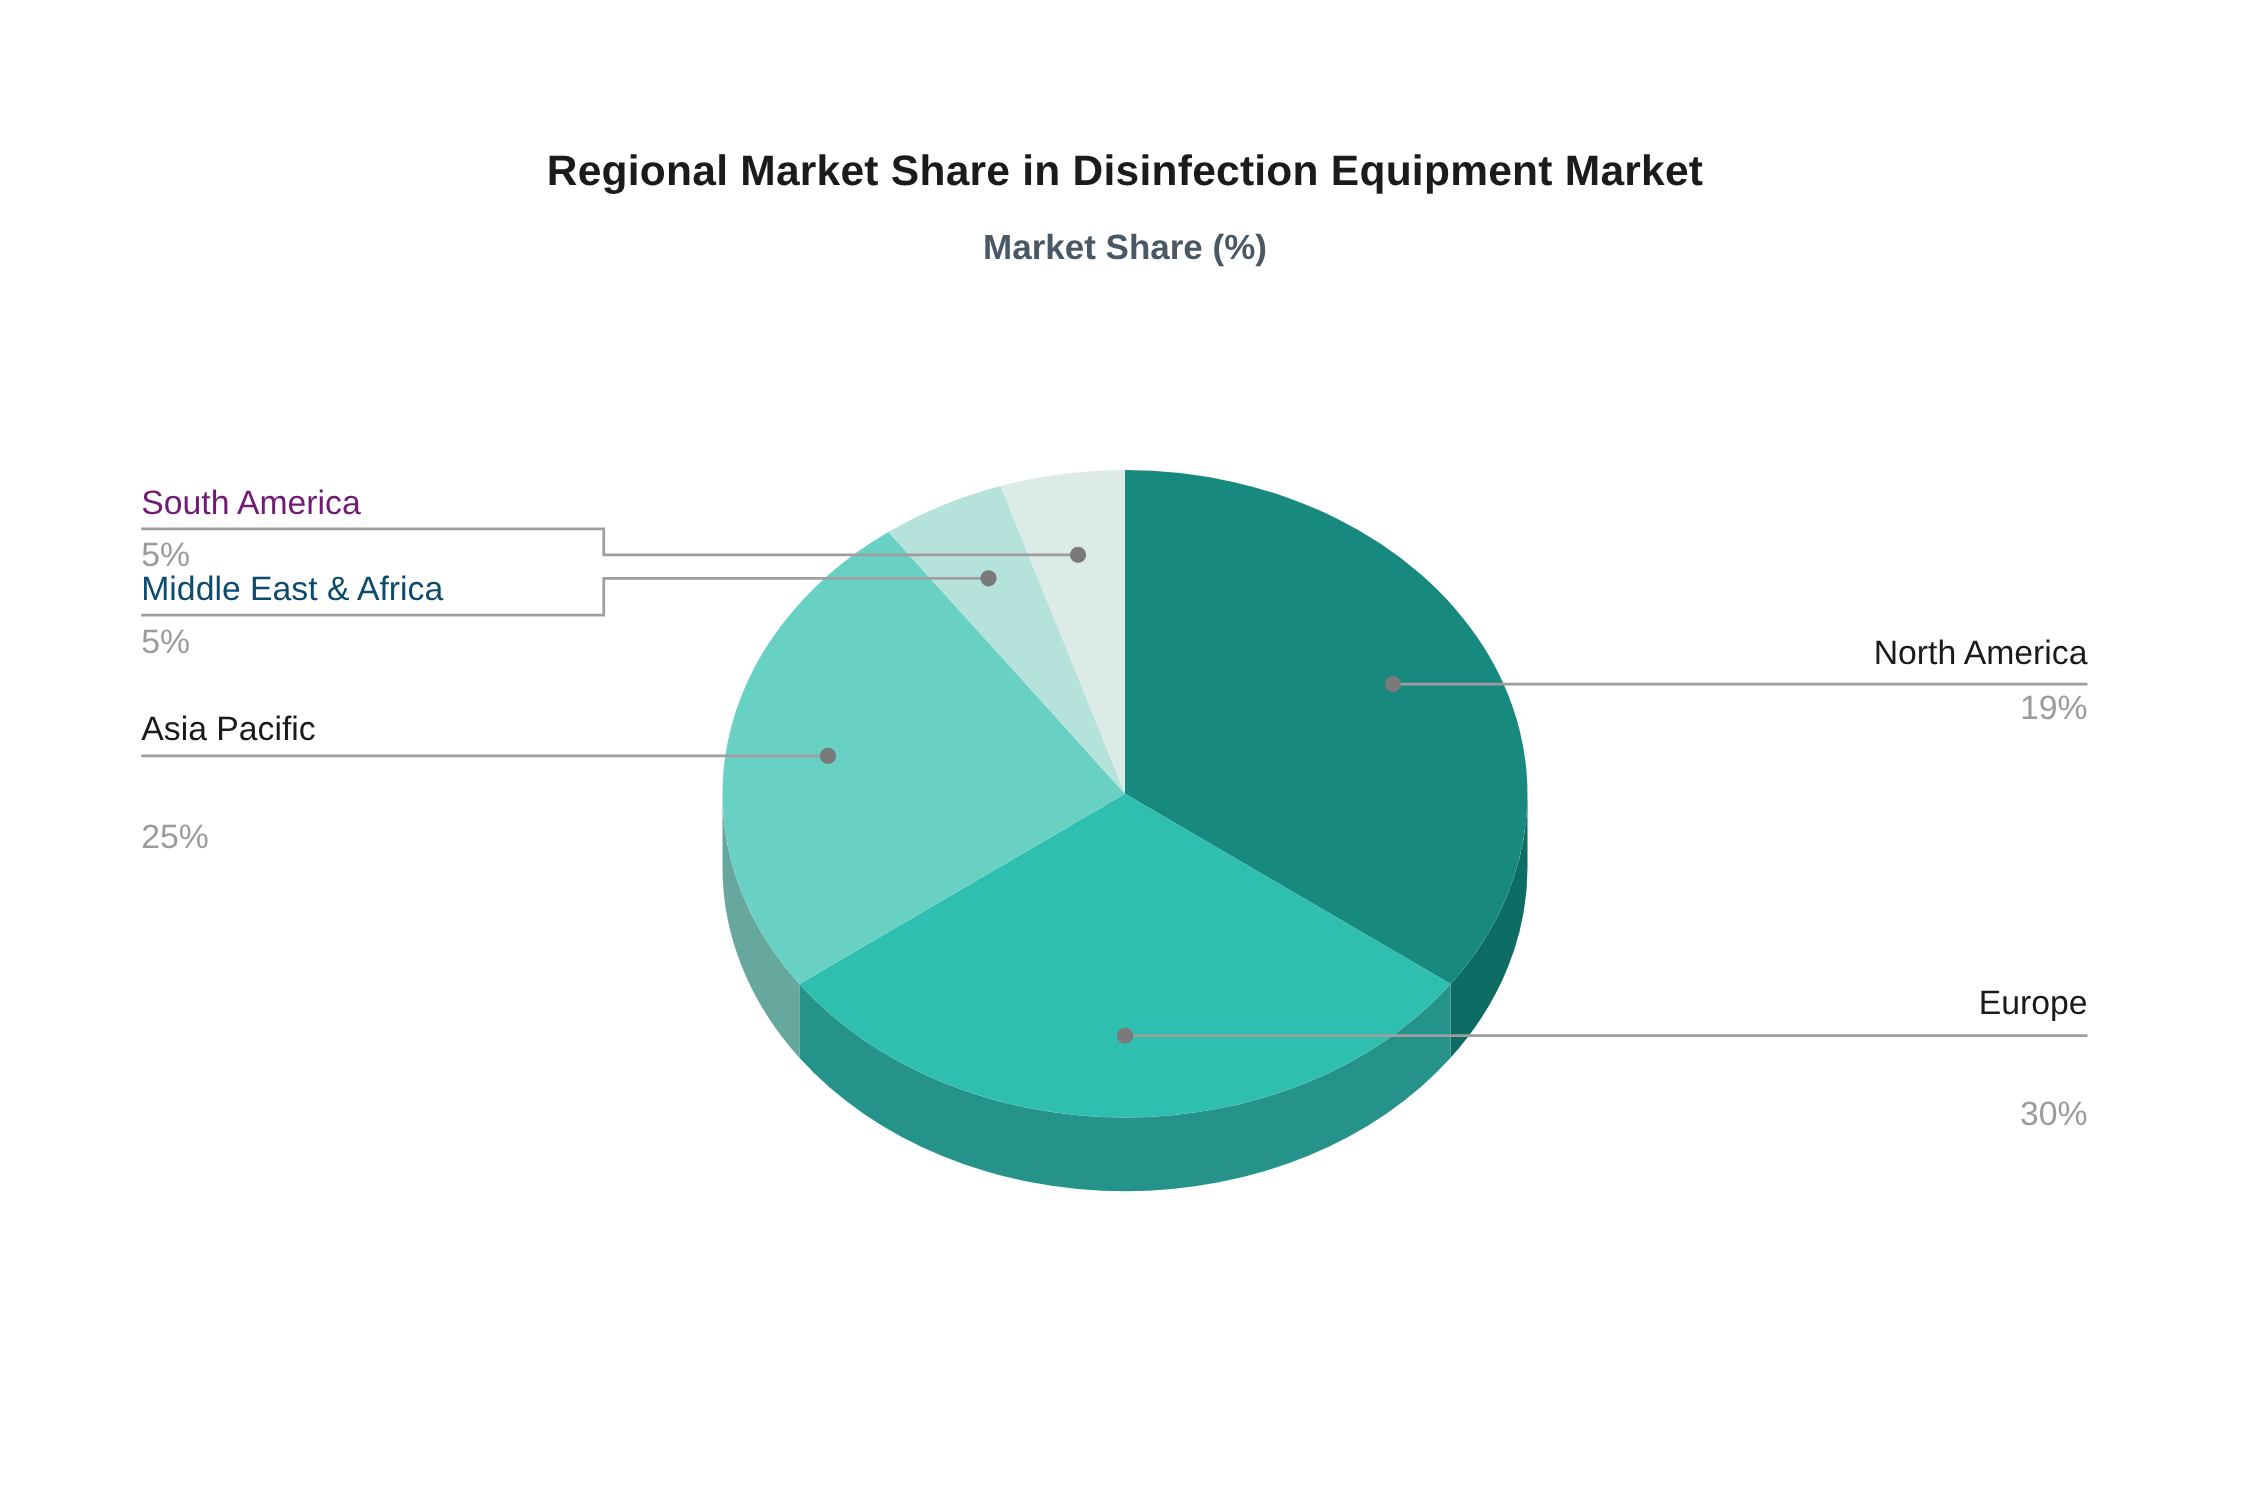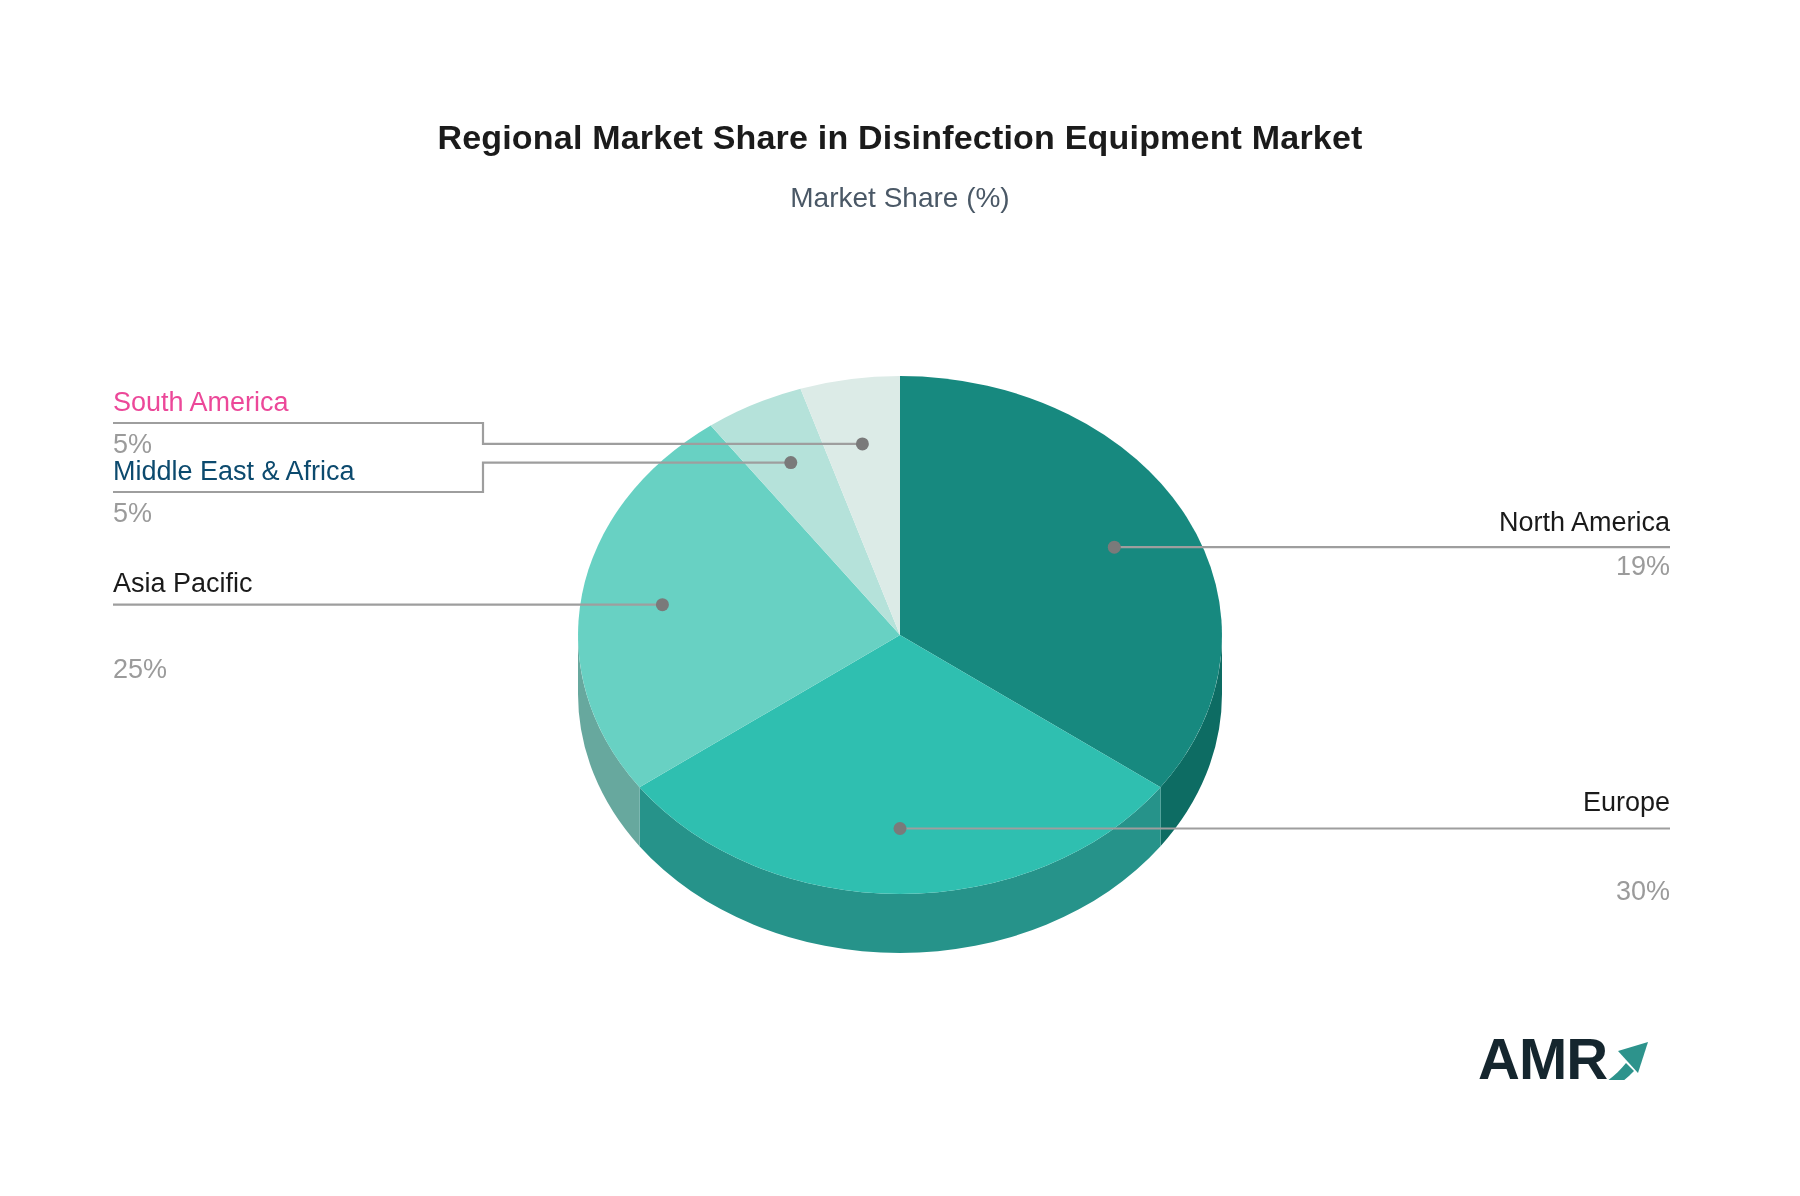--- a/index.html
+++ b/index.html
@@ -6,21 +6,21 @@
   #root{
     position:relative;width:1800px;height:1080px;background:#ffffff;overflow:hidden;
     font-family:"Liberation Sans","DejaVu Sans",sans-serif;
   }
   .title{
     position:absolute;top:118px;left:0;width:100%;text-align:center;
     font-size:34px;font-weight:700;color:#1b1b1b;letter-spacing:0.2px;
   }
   .subtitle{
     position:absolute;top:182px;left:0;width:100%;text-align:center;
-    font-size:28px;font-weight:400;color:#4a5866;
+    font-size:28px;font-weight:700;color:#4a5866;
   }
   #chart-svg{position:absolute;left:0;top:0;}
   .slice-name{position:absolute;font-size:27px;color:#1a1a1a;white-space:nowrap;}
   .slice-value{position:absolute;font-size:27px;color:#9b9b9b;white-space:nowrap;}
   #lbl-na{top:507px;right:130px;text-align:right;}
   #val-na{top:551px;right:130px;text-align:right;}
   #lbl-eu{top:787px;right:130px;}
   #val-eu{top:831px;right:130px;text-align:right;margin-top:45px;}
   #lbl-ap{top:568px;left:113px;}
   #val-ap{top:630px;left:113px;margin-top:24px;}
@@ -77,24 +77,17 @@
 
   <div class="slice-name" id="lbl-eu" style="color: rgb(26, 26, 26);">Europe</div>
   <div class="slice-value" id="val-eu" style="color: rgb(155, 155, 155);">30%</div>
 
   <div class="slice-name" id="lbl-ap" style="color: rgb(26, 26, 26);">Asia Pacific</div>
   <div class="slice-value" id="val-ap" style="color: rgb(155, 155, 155);">25%</div>
 
   <div class="slice-name" id="lbl-mea" style="color: #0c4a6e;">Middle East &amp; Africa</div>
   <div class="slice-value" id="val-mea" style="color: rgb(155, 155, 155);">5%</div>
 
-  <div class="slice-name" id="lbl-sa" style="color: #ec4899; text-align: right;">South America</div>
+  <div class="slice-name" id="lbl-sa" style="color: #701a75; text-align: right;">South America</div>
   <div class="slice-value" id="val-sa" style="color: rgb(155, 155, 155);">5%</div>
 
-  <div id="logo">
-    <span class="logo-text" style="color: rgb(21, 38, 46);">AMR</span>
-    <svg width="100" height="76" viewBox="0 0 100 76">
-      <path id="logo-arrow-tail" d="M 6 66 C 32 62 55 50 72 29 L 80 37 C 60 58 34 68 7 72 Z" fill="#2d938c"></path>
-      <polygon id="logo-arrow-head" points="94,8 64,17 84,39" fill="#2d938c"></polygon>
-    </svg>
-  </div>
 
 </div>
 
 </body></html>

